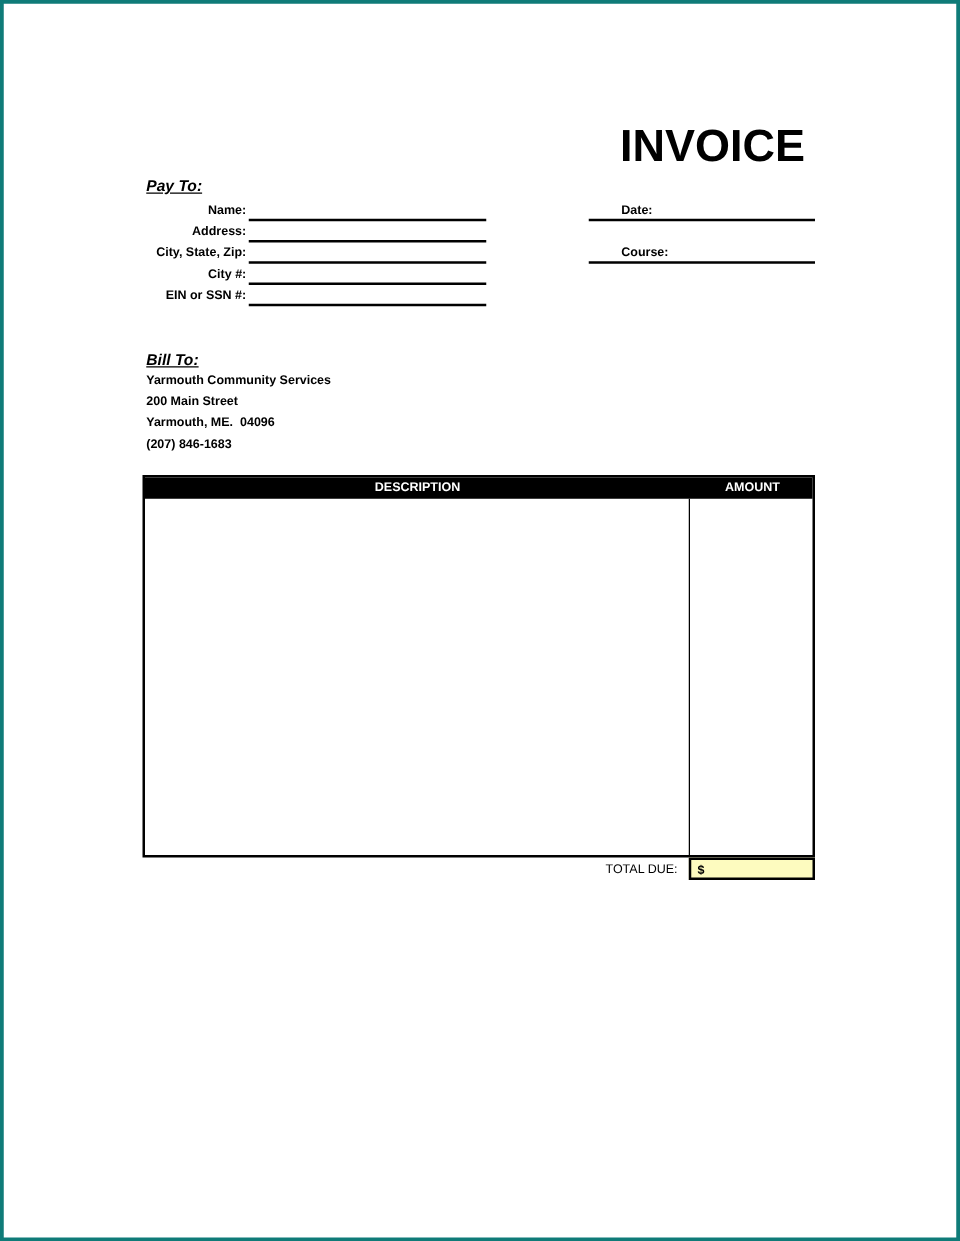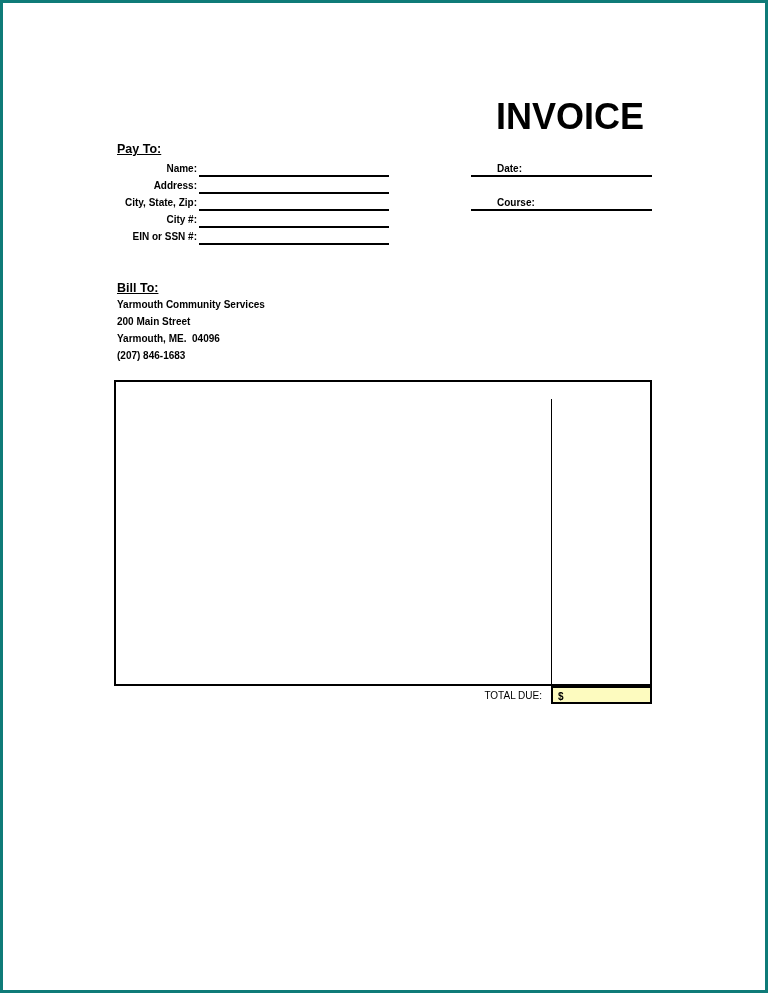--- a/index.html
+++ b/index.html
@@ -1,20 +1,20 @@
 <!DOCTYPE html>
 <html><head>
 <meta charset="utf-8">
 <style>
   html,body{margin:0;padding:0;}
   body{width:768px;height:993px;background:#fff;font-family:"Liberation Sans",sans-serif;color:#000;position:relative;overflow:hidden;}
   .frame{position:absolute;left:0;top:0;width:762px;height:987px;border:3px solid #0f7b78;}
   .abs{position:absolute;}
   .title{left:496px;top:96px;font-size:36px;font-weight:bold;letter-spacing:0px;}
-  .section-h{font-size:12.5px;font-weight:bold;text-decoration:underline;}
+  .section-h{font-size:12.5px;font-weight:bold;text-decoration:underline;font-style:italic;}
   .lbl{font-size:10px;font-weight:bold;text-align:right;width:90px;}
   .line{height:2px;background:#000;}
   .rlbl{font-size:10px;font-weight:bold;padding-left:24px;}
   .bill{font-size:10px;font-weight:bold;line-height:17px;}
   .table{left:114px;top:380px;width:538px;height:306px;border:2px solid #000;box-sizing:border-box;}
   .thead{position:absolute;left:0;top:0;right:0;height:17px;background:#000;color:#fff;font-size:10px;font-weight:bold;}
   .thead .desc{position:absolute;left:0;width:436px;text-align:center;top:3px;}
   .thead .amt{position:absolute;left:436px;width:100px;text-align:center;top:3px;}
   .vdiv{position:absolute;left:435px;top:17px;bottom:0;width:1px;background:#000;}
   .total-lbl{left:440px;top:690px;width:102px;text-align:right;font-size:10px;font-weight:normal;}
@@ -52,20 +52,24 @@
 
 <div class="abs section-h" style="left:117px;top:281px;">Bill To:</div>
 <div class="abs bill" style="left:117px;top:296px;">
   <div>Yarmouth Community Services</div>
   <div>200 Main Street</div>
   <div style="white-space:pre;">Yarmouth, ME.  04096</div>
   <div>(207) 846-1683</div>
 </div>
 
 <div class="abs table">
+  <div class="thead">
+    <span class="desc">DESCRIPTION</span>
+    <span class="amt">AMOUNT</span>
+  </div>
   <div class="vdiv"></div>
   <div style="position:absolute;left:0;top:17px;width:435px;bottom:0;"></div>
   <div style="position:absolute;left:436px;top:17px;right:0;bottom:0;"></div>
 </div>
 
 <div class="abs total-lbl">TOTAL DUE:</div>
 <div class="abs total-box">
   <span>$</span>
   <span></span>
 </div>

